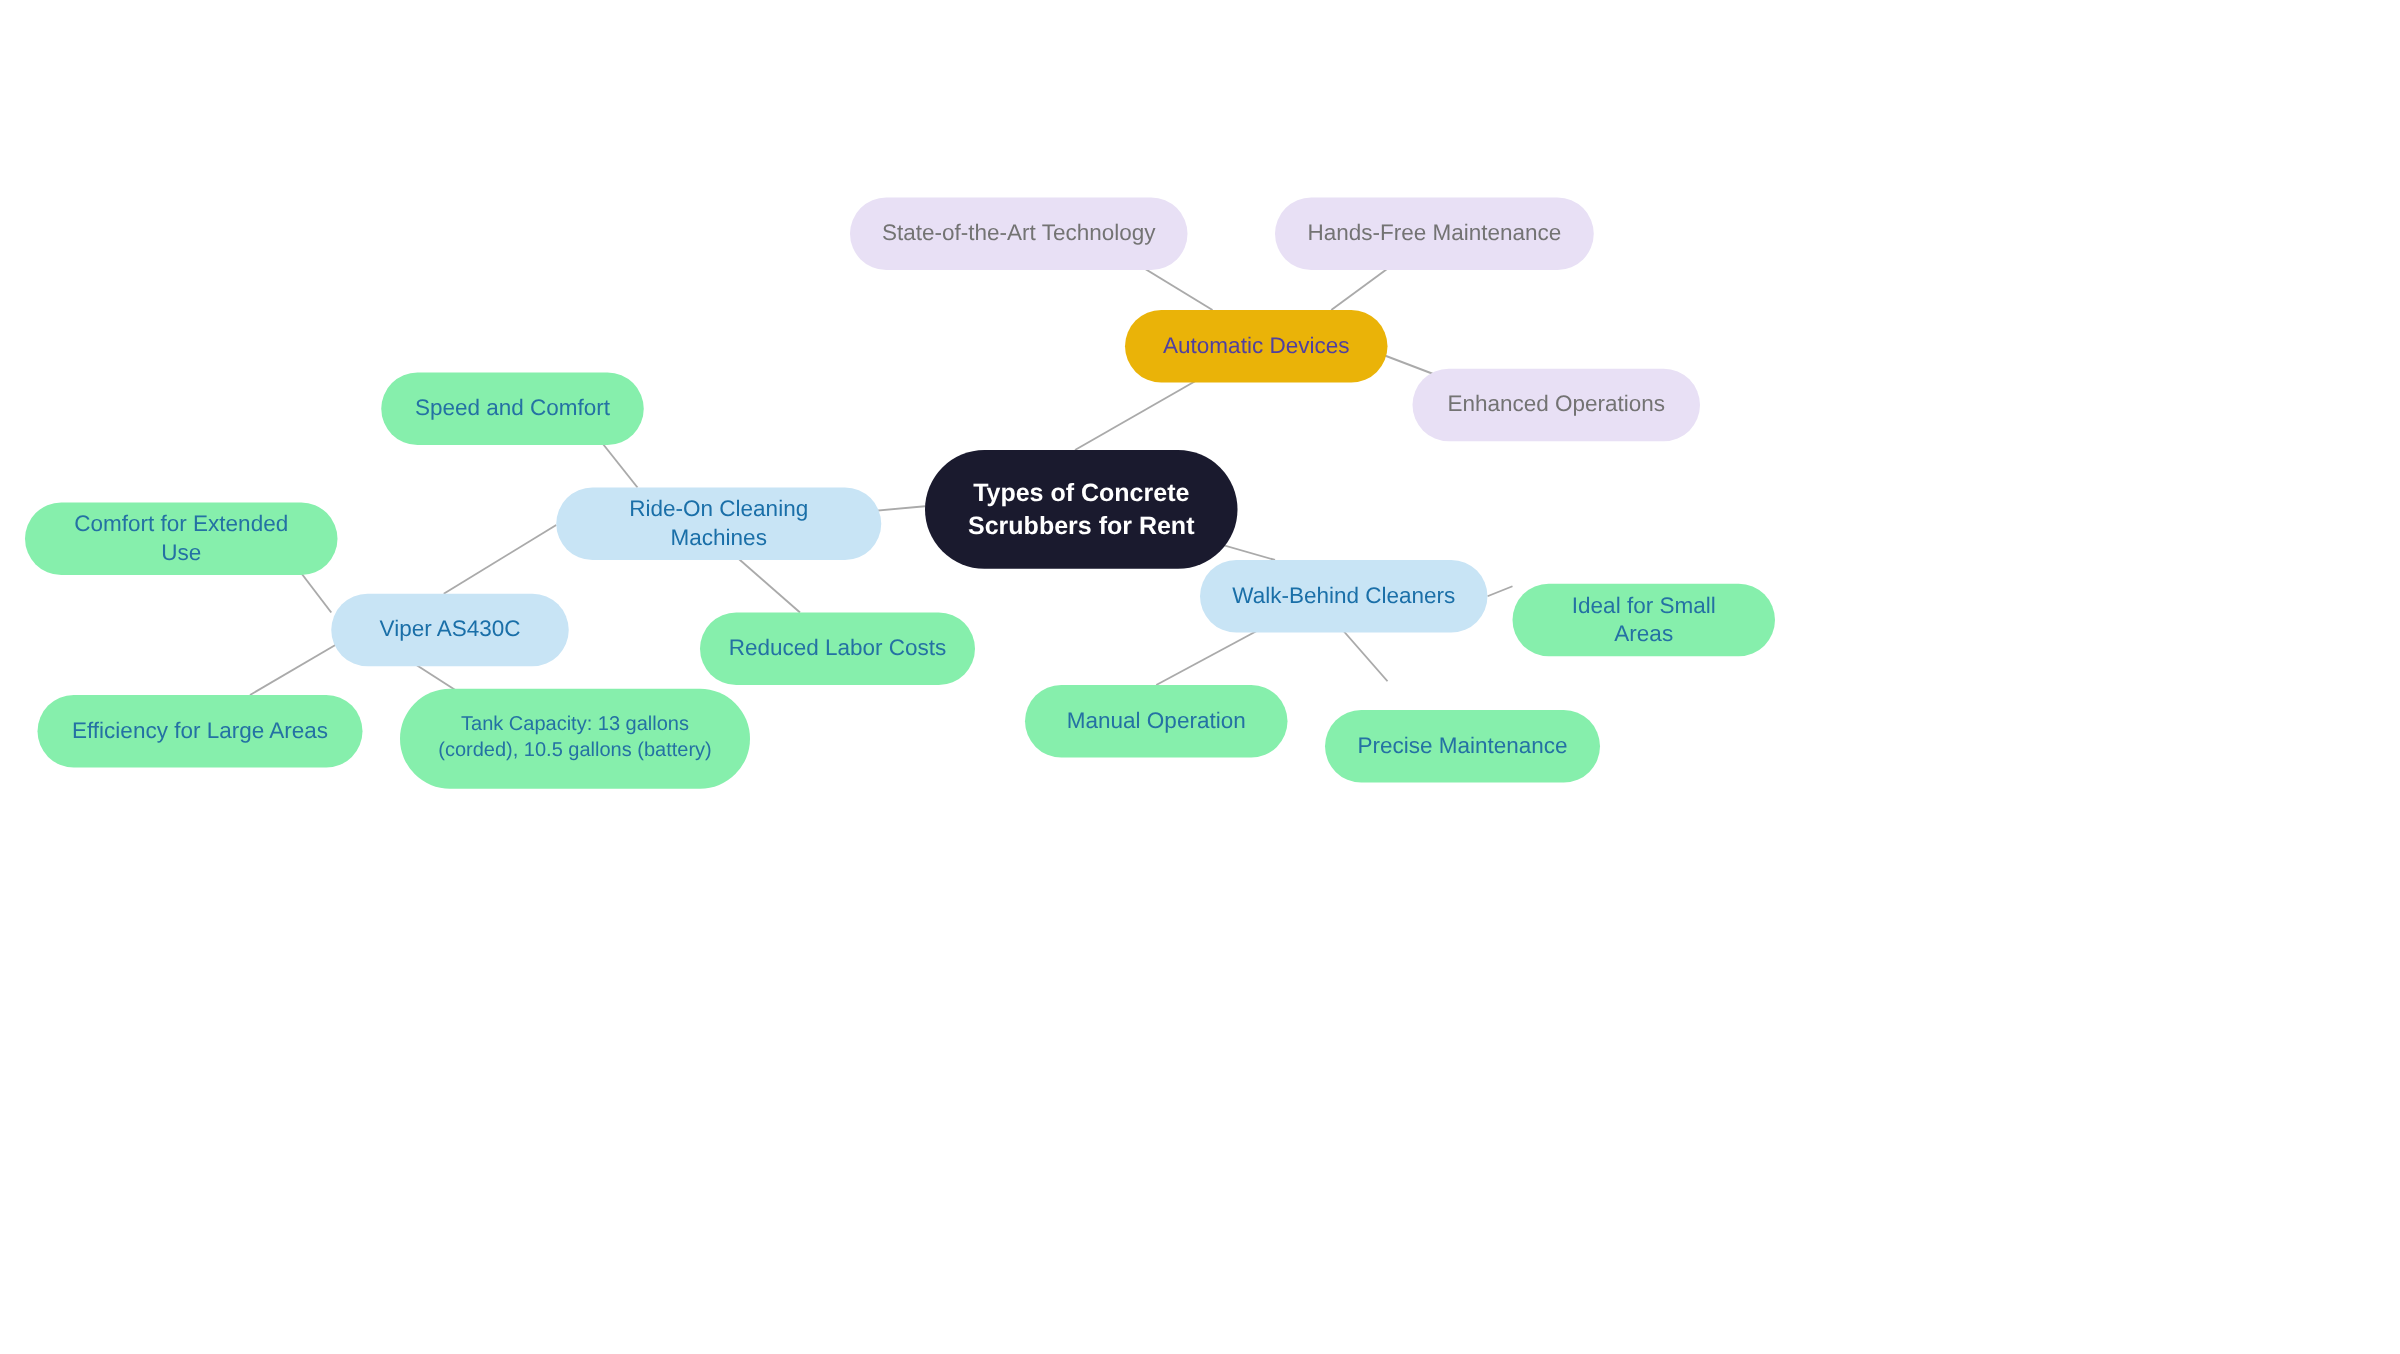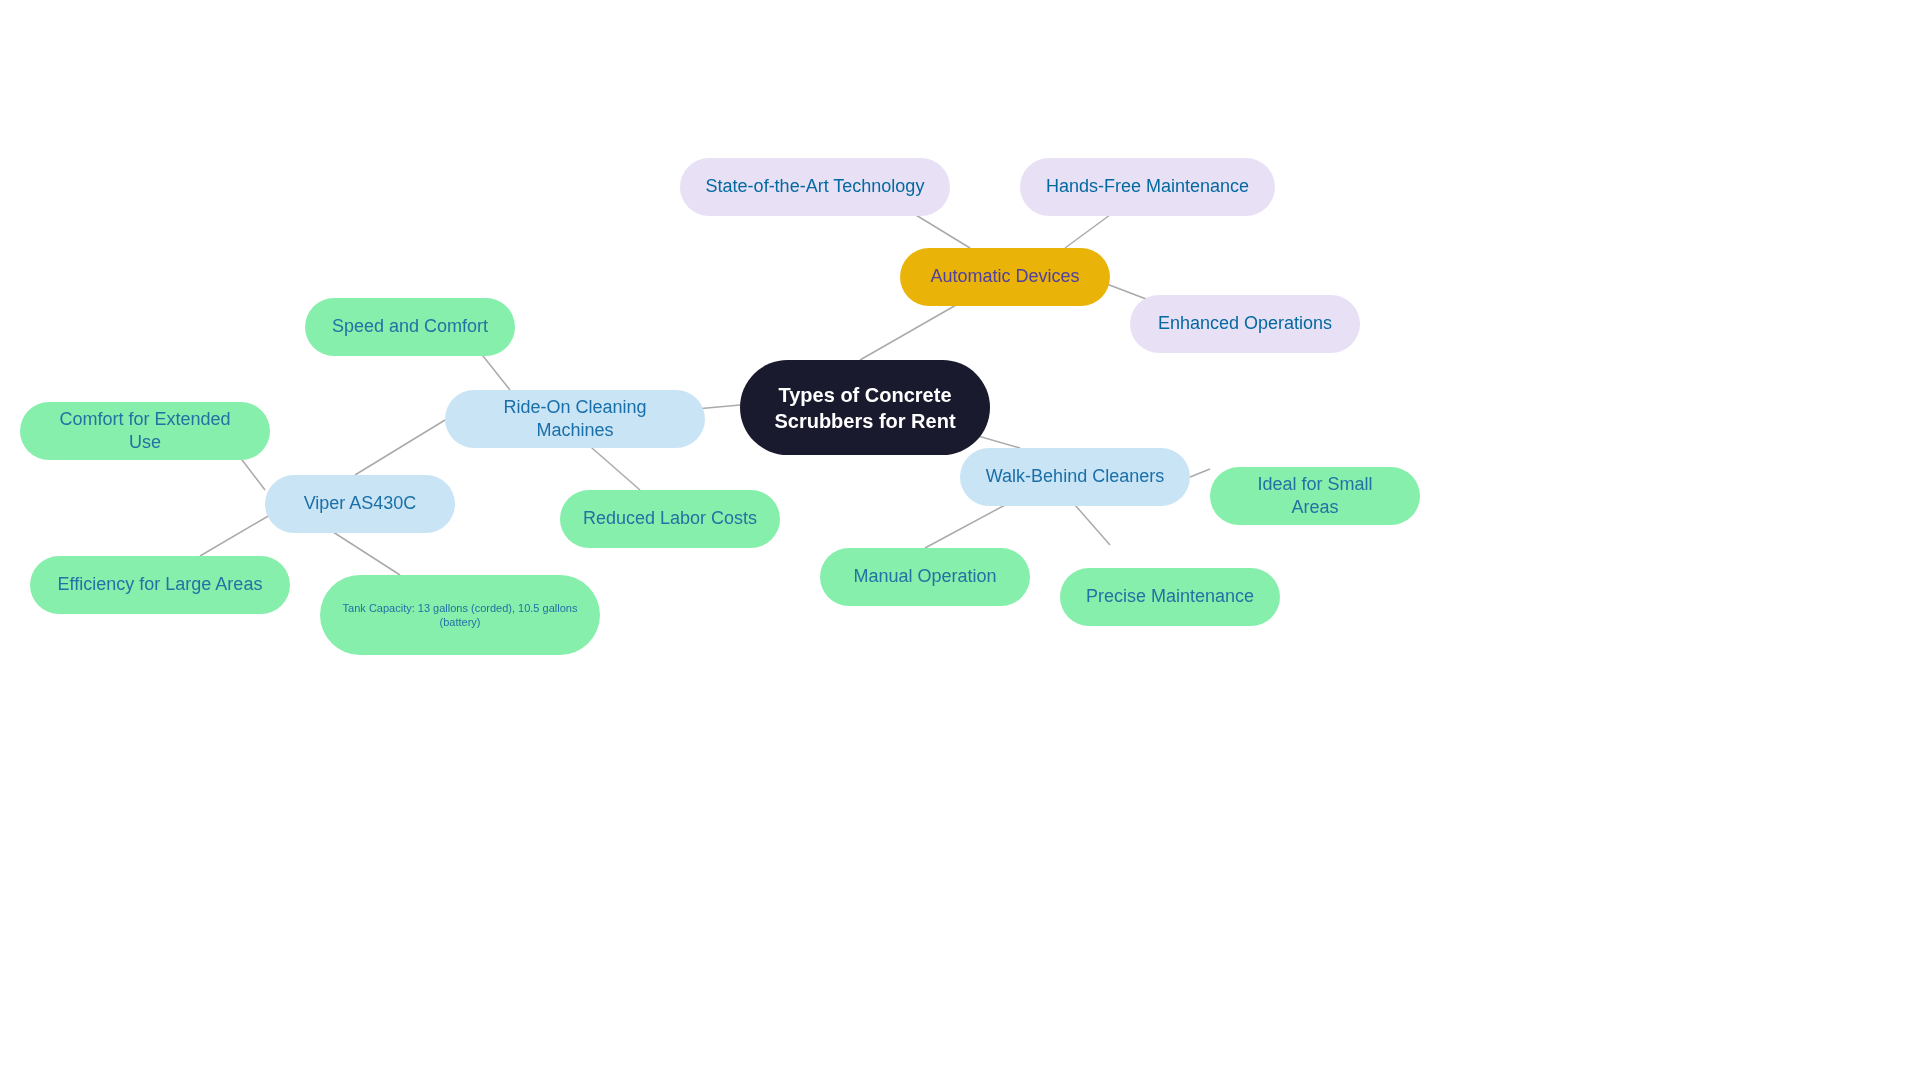--- a/index.html
+++ b/index.html
@@ -39,21 +39,21 @@
       width: 240px;
       height: 90px;
     }
     .node-blue {
       background: #86efac;
       color: #2471a3;
       border: none;
     }
     .node-purple {
       background: #e8e0f5;
-      color: #0369a1;
+      color: #737373;
       border: none;
       align-items: center;
     }
     .node-blue-mid {
       background: #c8e4f5;
       color: #1a6fa8;
     }
     .node-purple-mid {
       background: #eab308;
       color: #5040a0;
@@ -148,15 +148,15 @@
 </div>
 
 <div class="node node-blue" style="left:20px; top:402px; width:250px; height:58px;">
   <span>Comfort for Extended Use</span>
 </div>
 
 <div class="node node-blue" style="left:30px; top:556px; width:260px; height:58px;">
   <span>Efficiency for Large Areas</span>
 </div>
 
-<div class="node node-blue" style="left:320px; top:575px; width:280px; height:80px; font-size:11px;">
+<div class="node node-blue" style="left:320px; top:551px; width:280px; height:80px; font-size:16px;">
   <span>Tank Capacity: 13 gallons (corded), 10.5 gallons (battery)</span>
 </div>
 
 </body></html>

